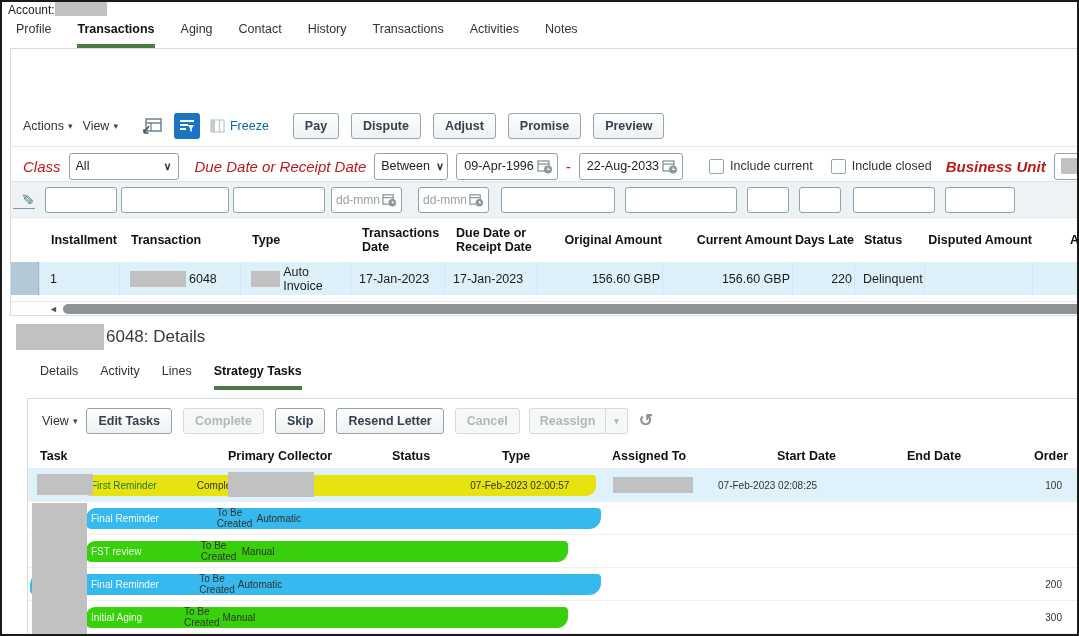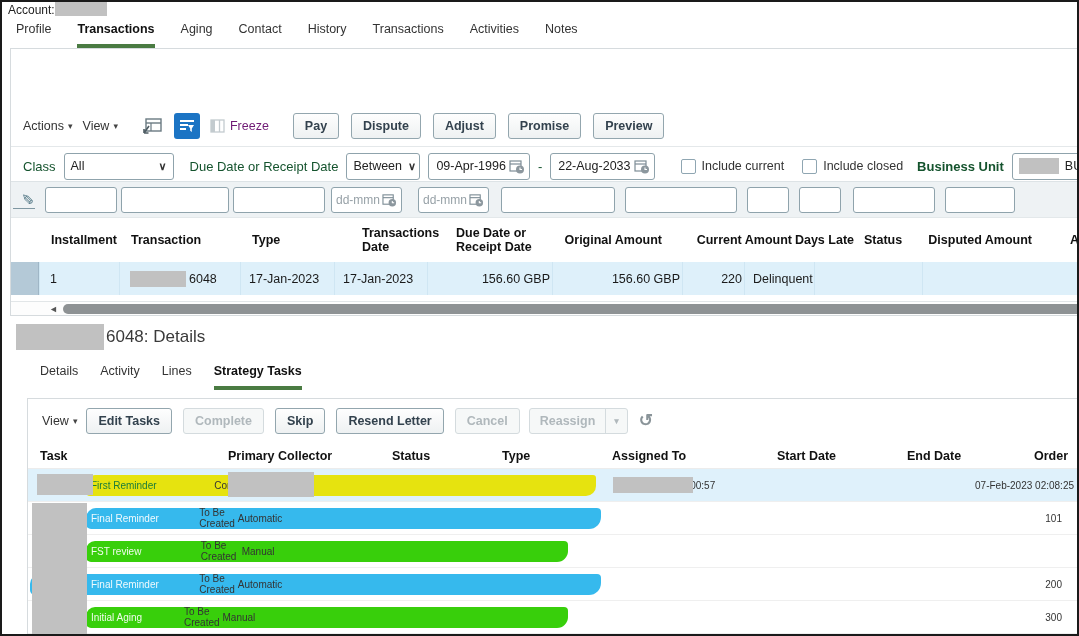--- a/index.html
+++ b/index.html
@@ -23,31 +23,31 @@
 
   
   .panel1 { position:absolute; left:8px; top:46px; width:1069px; height:268px;
             border:1px solid #d6dbde; background:#fff; overflow:hidden; }
 
   .toolbar1 { position:absolute; left:12px; top:62px; height:30px; display:flex; align-items:center; gap:10px; }
   .menu-label { font-size:12.5px; color:#333; display:flex; align-items:center; gap:4px; cursor:default; }
   .caret { font-size:9px; color:#444; }
   .icon-btn { display:flex; align-items:center; justify-content:center; }
   .qbe-toggle { width:26px; height:26px; border-radius:3px; background:#1b74c4; display:flex; align-items:center; justify-content:center; }
-  .freeze-group { display:flex; align-items:center; gap:5px; color:#701a75; font-size:12.5px; margin-right:14px; }
+  .freeze-group { display:flex; align-items:center; gap:5px; color:#0369a1; font-size:12.5px; margin-right:14px; }
   .btn { display:inline-block; padding:5px 11px; font-size:12.5px; font-weight:bold; color:#33424e;
          background:linear-gradient(#fefefe,#eef1f2); border:1px solid #93a6ae; border-radius:3px; cursor:default; white-space:nowrap; }
   .btn + .btn { margin-left:2px; }
   .btn.disabled { color:#b0b8bc; border-color:#d4dbde; background:#f6f8f8; font-weight:bold; }
 
   .divider1 { position:absolute; left:0; top:97px; width:100%; border-top:1px solid #e4e8ea; }
 
   
   .filter-row { position:absolute; left:12px; top:102px; height:30px; display:flex; align-items:center; gap:8px; white-space:nowrap; }
-  .flabel { font-size:13px; color:#14532d; }
+  .flabel { font-size:15px; color:#b91c1c;font-style:italic; }
   .flabel.bold { font-weight:bold; }
   .sel { height:27px; background:#fff; border:1px solid #8fa3ac; border-radius:3px;
          display:flex; align-items:center; padding:0 6px; gap:6px; font-size:12.5px; color:#222; }
   .sel .chev { margin-left:auto; font-weight:bold; font-size:11px; color:#333; }
   .sel-all { width:110px; }
   .sel-between { width:74px; }
   .sel-bu { width:92px; }
   .datebox { height:27px; background:#fff; border:1px solid #8fa3ac; border-radius:3px;
              display:flex; align-items:center; padding:0 4px 0 7px; gap:3px; font-size:12.5px; color:#222; }
   .checkbox { width:15px; height:15px; border:1px solid #8fa6b2; border-radius:2px; background:#fff; display:inline-block; }
@@ -296,20 +296,24 @@
       <div class="cell c-last">A</div>
     </div>
 
     <div class="trow1">
       <div class="cell c-sel row-selector"></div>
       <div class="cell c-inst">1</div>
       <div class="cell c-tx">
         <span class="redact inline-redact" style="width:56px"></span>
         <span>6048</span>
       </div>
+      <div class="cell c-type">
+        <span class="redact inline-redact" style="width:30px"></span>
+        <span>Auto Invoice</span>
+      </div>
       <div class="cell c-tdate" style="padding-left:8px">17-Jan-2023</div>
       <div class="cell c-ddate" style="padding-left:8px">17-Jan-2023</div>
       <div class="cell c-oamt num">156.60 GBP</div>
       <div class="cell c-camt num">156.60 GBP</div>
       <div class="cell c-days num">220</div>
       <div class="cell c-stat" style="padding-left:8px">Delinquent</div>
       <div class="cell c-disp"></div>
       <div class="cell c-last"></div>
     </div>
 
@@ -368,32 +372,32 @@
         <div class="redact task-id-redact"></div>
         <div class="redact pc-redact"></div>
         <div class="redact asgn-redact"></div>
         <div class="cellv t-task task-name task-link-green">First Reminder</div>
         <div class="cellv t-pc"></div>
         <div class="cellv t-stat stat-val">Complete</div>
         <div class="cellv t-type type-val">Automatic</div>
         <div class="cellv t-asgn"></div>
         <div class="cellv t-sdate dt-val">07-Feb-2023 02:00:57</div>
         <div class="cellv t-edate dt-val">07-Feb-2023 02:08:25</div>
+        <div class="cellv t-ord ord-val">100</div>
       </div>
 
       <div class="trow2">
         <div class="hl blue" style="left:58px; width:515px;"></div>
         <div class="cellv t-task task-name task-link-light">Final Reminder</div>
         <div class="cellv t-pc"></div>
         <div class="cellv t-stat stat-val">To Be Created</div>
         <div class="cellv t-type type-val">Automatic</div>
         <div class="cellv t-asgn"></div>
         <div class="cellv t-sdate dt-val"></div>
         <div class="cellv t-edate dt-val"></div>
-        <div class="cellv t-ord ord-val">101</div>
       </div>
 
       <div class="trow2">
         <div class="hl green" style="left:58px; width:482px;"></div>
         <div class="cellv t-task task-name task-link-light">FST review</div>
         <div class="cellv t-pc"></div>
         <div class="cellv t-stat stat-val">To Be Created</div>
         <div class="cellv t-type type-val">Manual</div>
         <div class="cellv t-asgn"></div>
         <div class="cellv t-sdate dt-val"></div>

